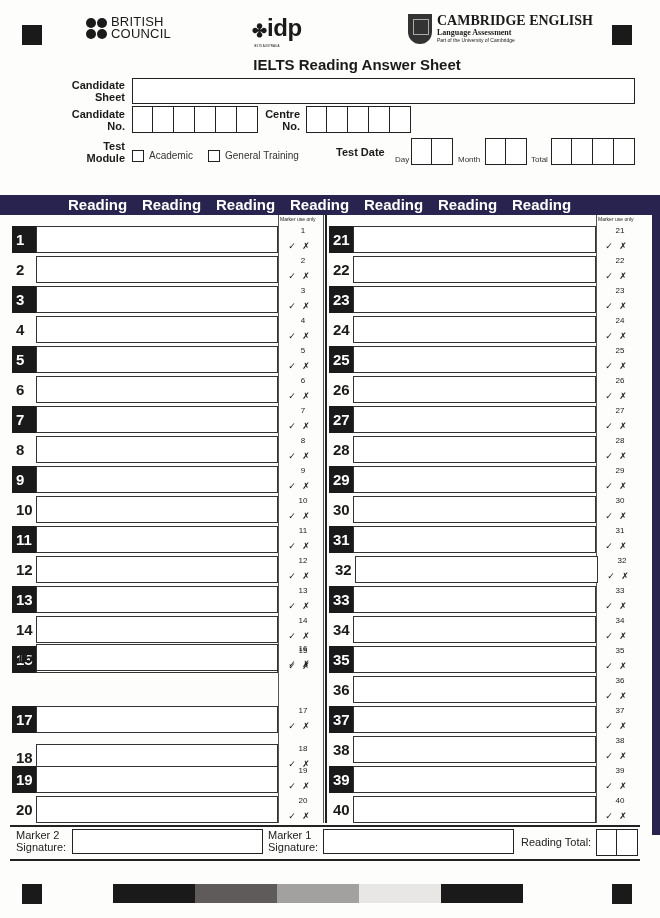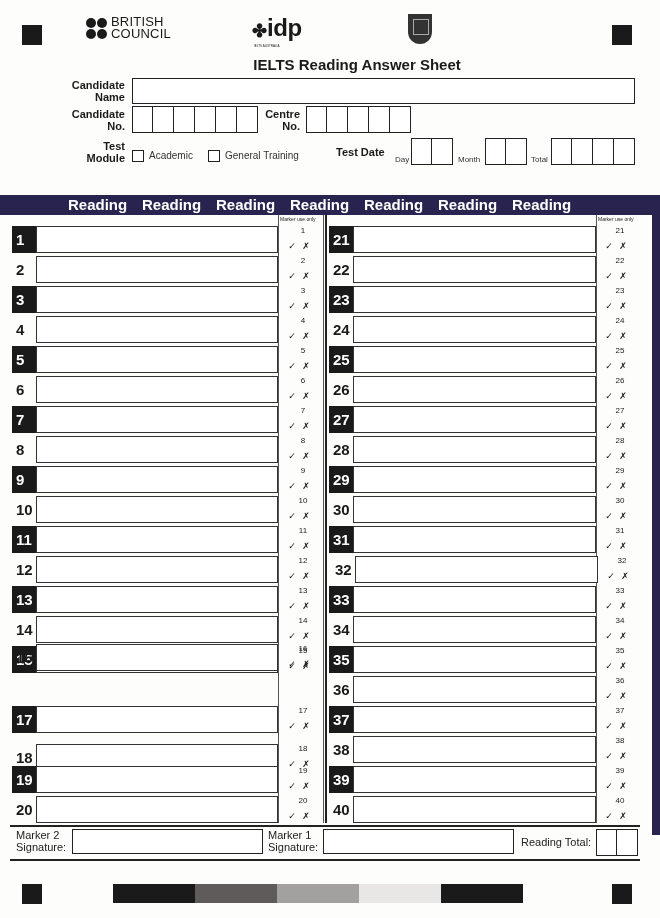--- a/index.html
+++ b/index.html
@@ -68,26 +68,31 @@
       <div>COUNCIL</div>
     </div>
 </div>
 <div class="abs idp">
   <span class="idp-mark">✤</span>
   <span class="idp-text">idp</span>
   <span class="idp-sub">IELTS AUSTRALIA</span>
 </div>
 <div class="abs cam">
   <div class="cam-shield"></div>
+  <div class="cam-text">
+    <div class="l1">CAMBRIDGE ENGLISH</div>
+    <div class="l2">Language Assessment</div>
+    <div class="l3">Part of the University of Cambridge</div>
+  </div>
 </div>
 <div class="abs title">IELTS Reading Answer Sheet</div>
 
 <div class="abs lbl" style="left:60px;top:79px;width:65px;">
   <div>Candidate</div>
-    <div>Name</div>
+    <div>Sheet</div>
 </div>
 <div class="abs box" style="left:132px;top:78px;width:503px;height:26px;"></div>
 
 <div class="abs lbl" style="left:60px;top:108px;width:65px;">
   <div>Candidate</div>
     <div>No.</div>
 </div>
 <div class="abs cells" style="left:132px;top:106px;">
   <div></div>
     <div></div>

